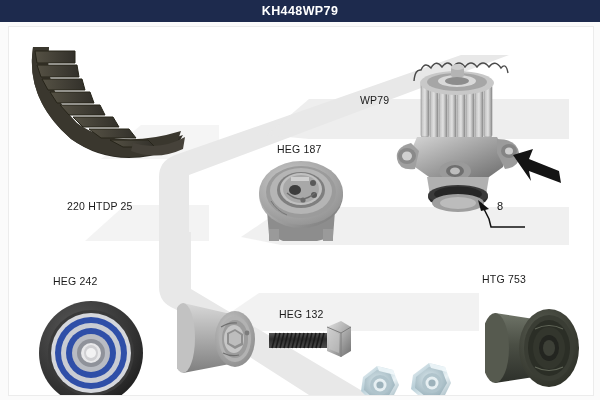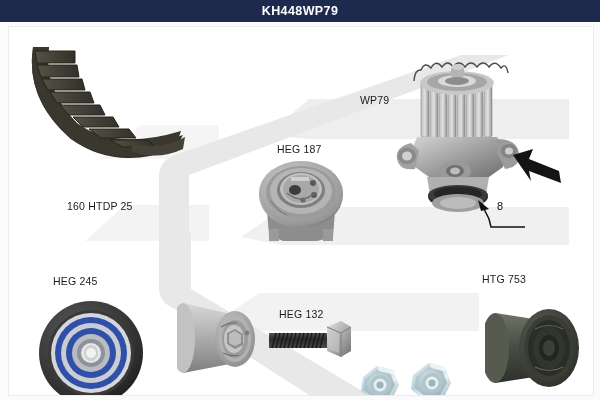--- a/index.html
+++ b/index.html
@@ -114,21 +114,21 @@
           <path d="M27 40 L67 40 L70 51 L33 51 Z"></path>
           <path d="M35 53 L75 53 L79 64 L42 64 Z"></path>
           <path d="M45 66 L85 66 L90 76 L54 76 Z"></path>
           <path d="M58 78 L98 78 L104 88 L68 88 Z"></path>
           <path d="M74 90 L114 90 L121 99 L86 99 Z"></path>
           <path d="M95 101 L133 101 L140 108 L108 108 Z"></path>
         </g>
         <path d="M118 104 Q145 112 170 98 L168 110 Q142 122 116 112 Z" fill="#46423a"></path>
       </svg>
     </div>
-    <div class="lbl" style="left:58px;top:173px;">160 HTDP 25</div>
+    <div class="lbl" style="left:58px;top:173px;">220 HTDP 25</div>
 
     <div class="lbl" style="left:268px;top:116px;text-align:right;">HEG 187</div>
     <div class="part heg187">
       <svg width="108" height="100" viewBox="0 0 108 100">
         <defs>
           <linearGradient id="tg1" x1="0" y1="0" x2="1" y2="1">
             <stop offset="0" stop-color="#d6d6d6"></stop>
             <stop offset=".5" stop-color="#a4a4a4"></stop>
             <stop offset="1" stop-color="#777"></stop>
           </linearGradient>
@@ -236,21 +236,21 @@
     </div>
 
     <div class="part callout8">
       <svg width="60" height="40" viewBox="0 0 60 40">
         <path d="M6 4 L14 20 L16 28 L50 28" fill="none" stroke="#111" stroke-width="1.5"></path>
         <path d="M3 1 L14 10 L6 12 Z" fill="#111"></path>
       </svg>
       <div style="position:absolute;left:22px;top:1px;font-size:11px;font-weight:normal;color:#111;">8</div>
     </div>
 
-    <div class="lbl" style="left:44px;top:248px;">HEG 245</div>
+    <div class="lbl" style="left:44px;top:248px;">HEG 242</div>
     <div class="part heg413">
       <svg width="108" height="108" viewBox="0 0 108 108">
         <defs>
           <radialGradient id="b1" cx=".38" cy=".32" r=".85">
             <stop offset="0" stop-color="#5a5a5a"></stop>
             <stop offset=".7" stop-color="#2e2e2e"></stop>
             <stop offset="1" stop-color="#111"></stop>
           </radialGradient>
           <radialGradient id="b2" cx=".38" cy=".32" r=".8">
             <stop offset="0" stop-color="#4b72d6"></stop>

